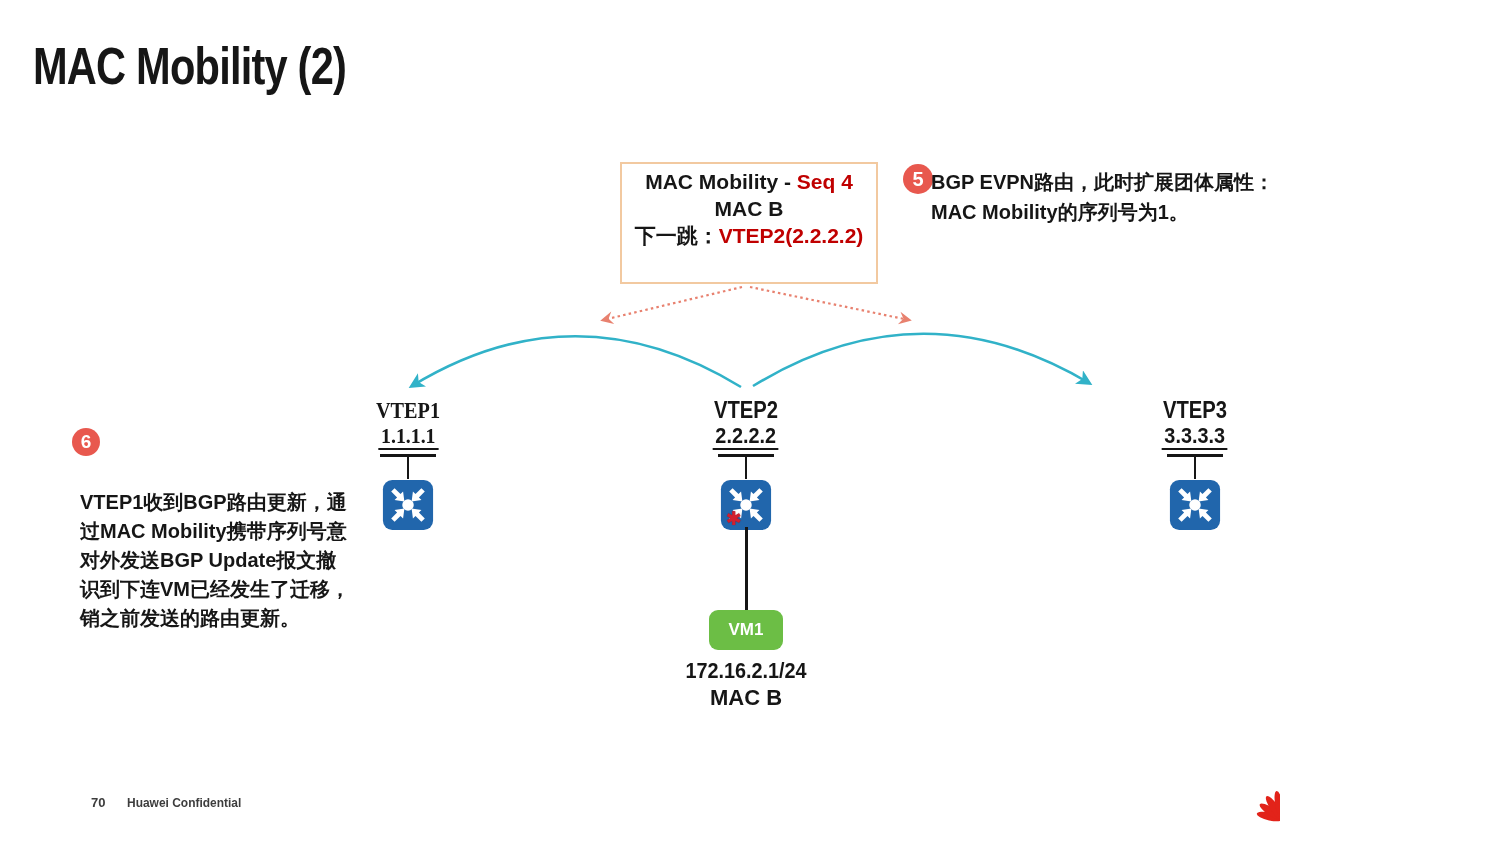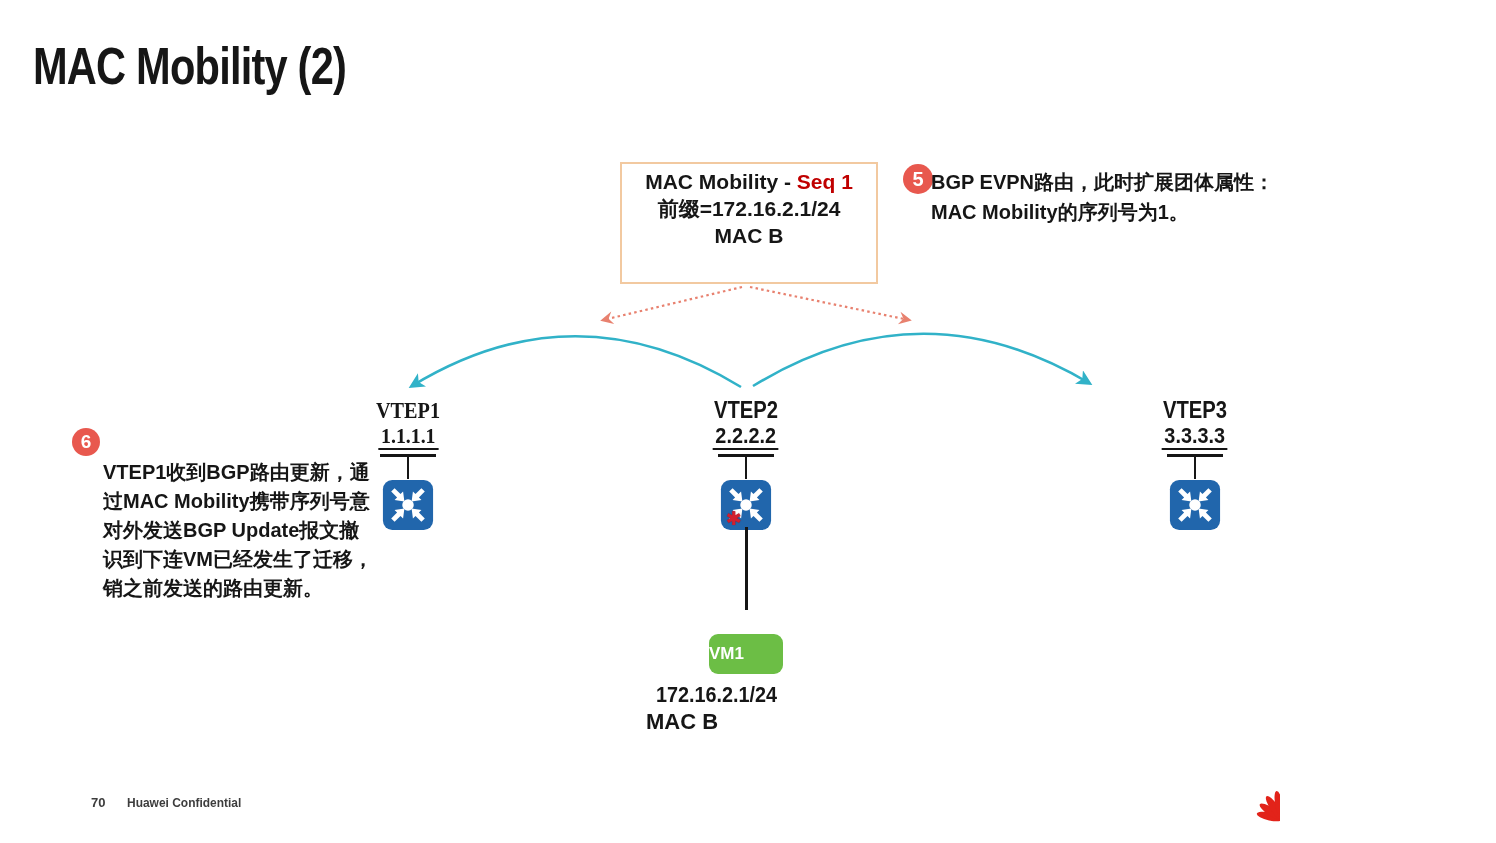--- a/index.html
+++ b/index.html
@@ -29,37 +29,37 @@
     font-size:21px;font-weight:700;line-height:27px;padding-top:4px;box-sizing:content-box;
   }
   .red{color:var(--highlight-red);}
   
   .badge{
     position:absolute;width:30px;height:30px;border-radius:50%;background:var(--badge-red);
     color:#fff;font-size:20px;font-weight:700;display:flex;align-items:center;justify-content:center;
   }
   .note-text{position:absolute;font-weight:700;color:var(--ink);}
   .note5-text{left:895px;top:167px;width:400px;font-size:20px;line-height:30px;margin-left:36px;}
-  .note6-text{left:80px;top:458px;width:310px;font-size:20px;line-height:29px;margin-left:23px;}
+  .note6-text{left:80px;top:488px;width:310px;font-size:20px;line-height:29px;}
   
   .vtep{position:absolute;top:398px;width:160px;text-align:center;}
   .vtep-name{font-size:23px;font-weight:800;line-height:25px;transform:scaleX(0.88);}
   .vtep-ip{display:inline-block;font-size:22px;font-weight:800;line-height:25px;
     border-bottom:2.5px solid var(--ink);padding:0 3px;transform:scaleX(0.9);}
   .vtep-bar{width:56px;height:3px;background:var(--ink);margin:4px auto 0;}
   .vtep-stem{width:2.5px;height:22px;background:var(--ink);margin:0 auto;}
   .switch-icon{position:relative;width:58px;height:52px;margin:0 auto;}
   .switch-icon svg{display:block;width:58px;height:52px;}
   .vtep2-mark{
     position:absolute;left:9px;top:28px;color:#d11f2f;font-size:19px;font-weight:700;
     text-shadow:0 0 1px #8a0f1c;
   }
   
   .vm-link{position:absolute;left:745px;top:527px;width:2.5px;height:83px;background:var(--ink);}
-  .vm-group{position:absolute;left:646px;top:634px;width:200px;text-align:left;}
+  .vm-group{position:absolute;left:646px;top:610px;width:200px;text-align:center;}
   .vm-box{
     width:74px;height:40px;margin:0 auto;background:var(--vm-green);border-radius:9px;
     color:#fff;font-size:17px;font-weight:800;line-height:40px;
   }
   .vm-ip{margin-top:8px;font-size:22px;font-weight:800;line-height:26px;transform:scaleX(0.9);}
   .vm-mac{font-size:22px;font-weight:800;line-height:27px;}
   
   .overlay{position:absolute;left:0;top:0;pointer-events:none;}
   
   .page-num{position:absolute;left:66px;top:795px;font-size:13px;font-weight:700;color:var(--footer-gray);margin-left:25px;}
@@ -106,23 +106,23 @@
         <path d="M0,0 L10,5 L0,10 L2.5,5 Z" style="fill:var(--arrow-cyan)"></path>
       </marker>
     </defs>
     <path d="M742,287 L603,320" style="stroke:var(--arrow-salmon)" stroke-width="2.2" stroke-dasharray="2.5 3.2" fill="none" marker-end="url(#headSalmon)"></path>
     <path d="M750,287 L909,320" style="stroke:var(--arrow-salmon)" stroke-width="2.2" stroke-dasharray="2.5 3.2" fill="none" marker-end="url(#headSalmon)"></path>
     <path d="M741,387 Q576,286 412,386" style="stroke:var(--arrow-cyan)" stroke-width="2.6" fill="none" marker-end="url(#headCyan)"></path>
     <path d="M753,386 Q921,283 1089,383" style="stroke:var(--arrow-cyan)" stroke-width="2.6" fill="none" marker-end="url(#headCyan)"></path>
   </svg>
 
   <div class="info-box">
-    <div><span>MAC Mobility - </span><span class="red">Seq 1</span></div>
-    <div>前缀=172.16.2.1/24</div>
+    <div><span>MAC Mobility - </span><span class="red">Seq 4</span></div>
     <div>MAC B</div>
+    <div><span>下一跳：</span><span class="red">VTEP2(2.2.2.2)</span></div>
   </div>
 
   <div class="badge" style="left:903px;top:164px;">5</div>
   <div class="note-text note5-text">
     <div>BGP EVPN路由，此时扩展团体属性：</div>
     <div>MAC Mobility的序列号为1。</div>
   </div>
 
   <div class="badge" style="left:72px;top:428px;width:28px;height:28px;font-size:19px;">6</div>
   <div class="note-text note6-text">

